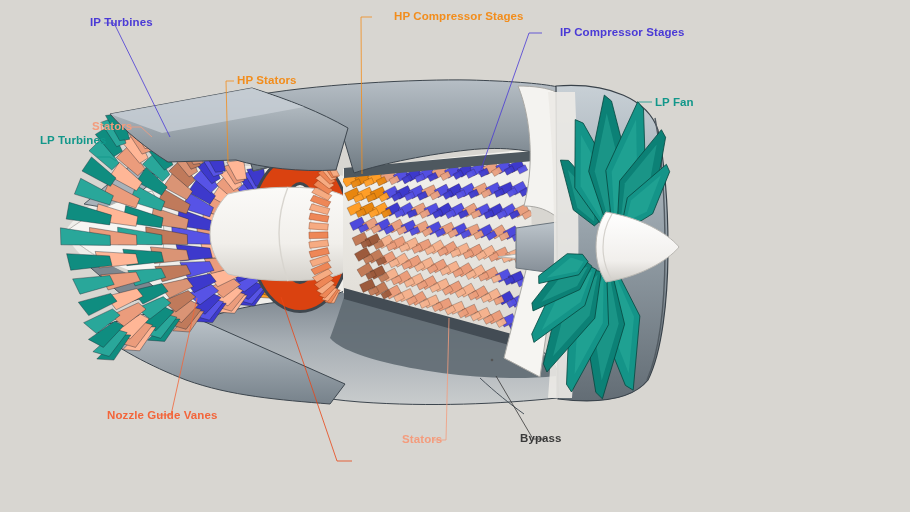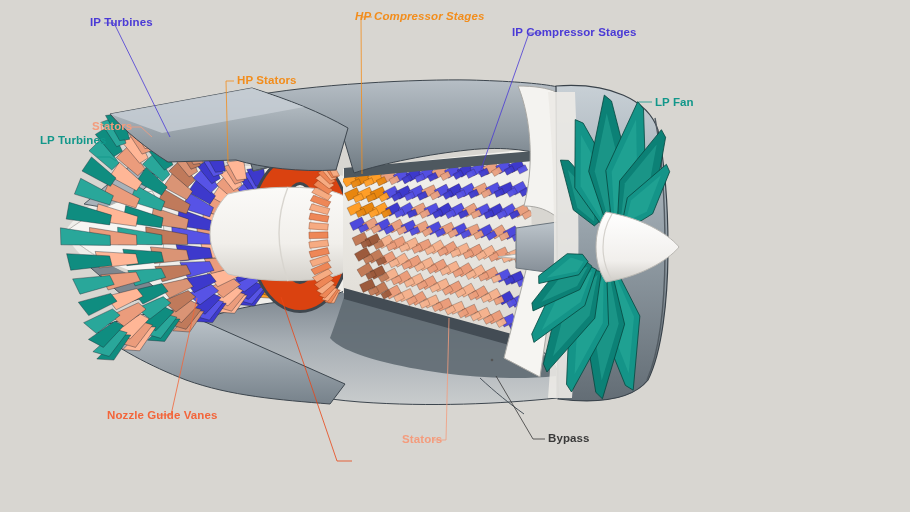--- a/index.html
+++ b/index.html
@@ -7,27 +7,27 @@
        font-family:"Liberation Sans","DejaVu Sans",sans-serif;}
   #viewport{position:absolute;inset:0;width:910px;height:512px;}
   #scene{position:absolute;left:0;top:0;}
   .callout{position:absolute;font-size:11.5px;font-weight:bold;white-space:nowrap;
            letter-spacing:.1px;user-select:none;}
   
   #cl-0{left:46px;top:16px;}
   #cl-1{left:92px;top:120px;}
   #cl-2{left:40px;top:134px;}
   #cl-3{left:237px;top:74px;}
-  #cl-4{left:355px;top:10px;font-style:italic;}
-  #cl-5{left:512px;top:26px;}
+  #cl-4{left:394px;top:10px;}
+  #cl-5{left:560px;top:26px;}
   #cl-6{left:655px;top:96px;}
   #cl-7{left:70px;top:409px;}
   #cl-8{left:353px;top:455px;}
   #cl-9{left:402px;top:433px;}
-  #cl-10{left:548px;top:432px;text-align:right;}
+  #cl-10{left:520px;top:432px;text-align:right;}
 </style>
 </head>
 <body>
 
 <div id="viewport">
   <svg id="scene" width="910" height="512" viewBox="0 0 910 512" xmlns="http://www.w3.org/2000/svg">
     <defs>
       <linearGradient id="gBand" x1="0" y1="0" x2="0" y2="1">
         <stop offset="0" stop-color="#b6bec5"></stop>
           <stop offset=".55" stop-color="#929ca4"></stop>

